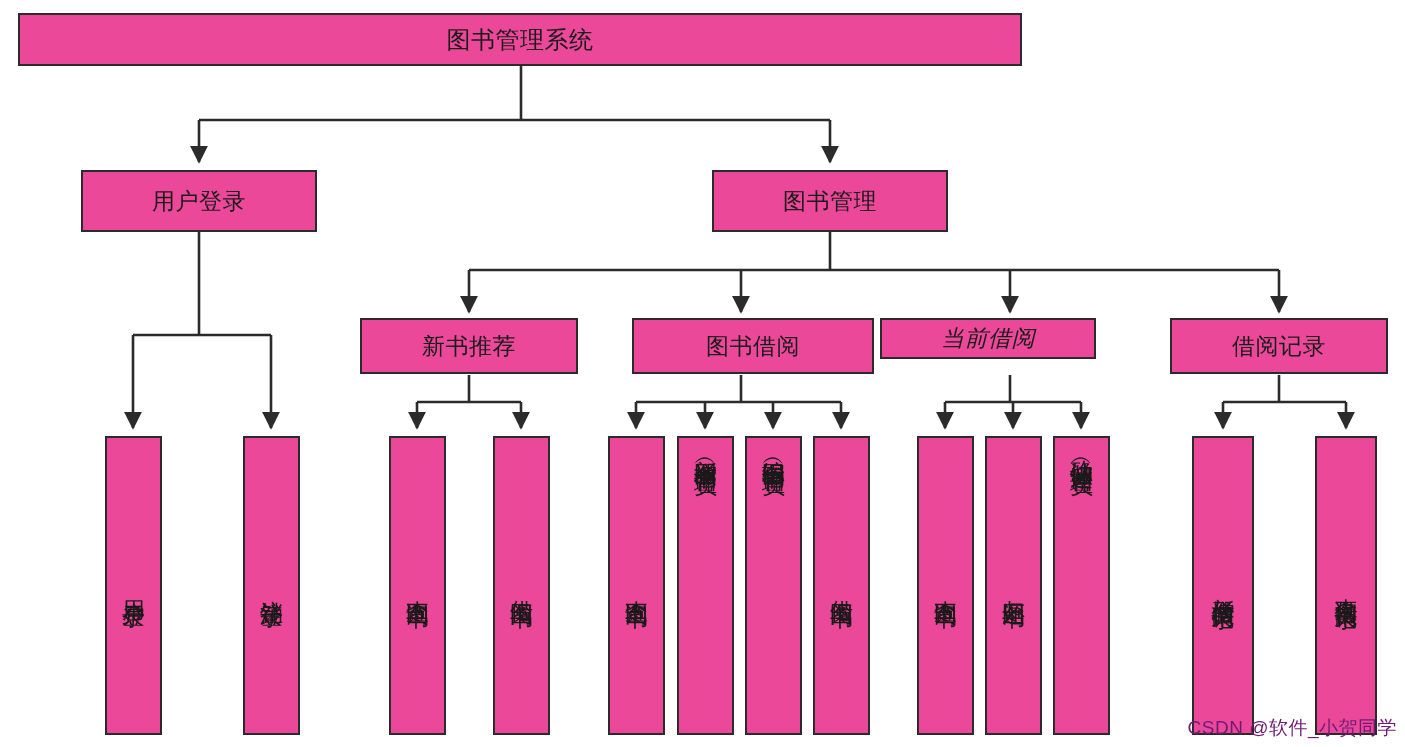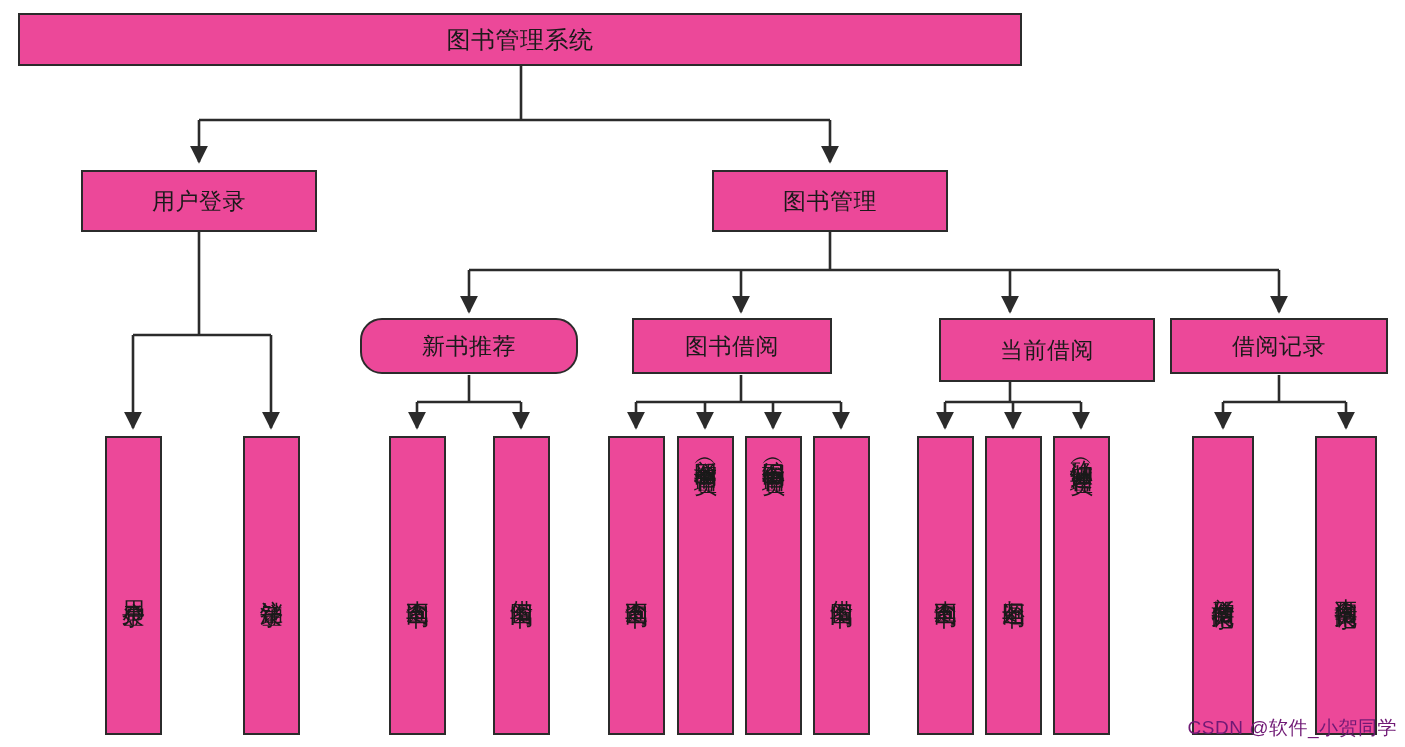--- a/index.html
+++ b/index.html
@@ -132,29 +132,29 @@
   </div>
 
   <div class="node" style="left:81px; top:170px; width:236px; height:62px;">
     <span class="label">用户登录</span>
   </div>
 
   <div class="node" style="left:712px; top:170px; width:236px; height:62px;">
     <span class="label">图书管理</span>
   </div>
 
-  <div class="node" style="left:360px; top:318px; width:218px; height:56px;border-radius:22px;">
+  <div class="node" style="left:360px; top:318px; width:218px; height:56px;">
     <span class="label">新书推荐</span>
   </div>
 
-  <div class="node" style="left:632px; top:318px; width:200px; height:56px;">
+  <div class="node" style="left:632px; top:318px; width:242px; height:56px;">
     <span class="label">图书借阅</span>
   </div>
 
-  <div class="node" style="left:939px; top:318px; width:216px; height:64px;">
+  <div class="node" style="left:880px; top:318px; width:216px; height:41px;font-style:italic;">
     <span class="label">当前借阅</span>
   </div>
 
   <div class="node" style="left:1170px; top:318px; width:218px; height:56px;justify-content:center;">
     <span class="label">借阅记录</span>
   </div>
 
   <div class="node vertical centered" style="left:105px; top:436px; width:57px; height:299px;">
     <span class="label">用户登录</span>
   </div>

